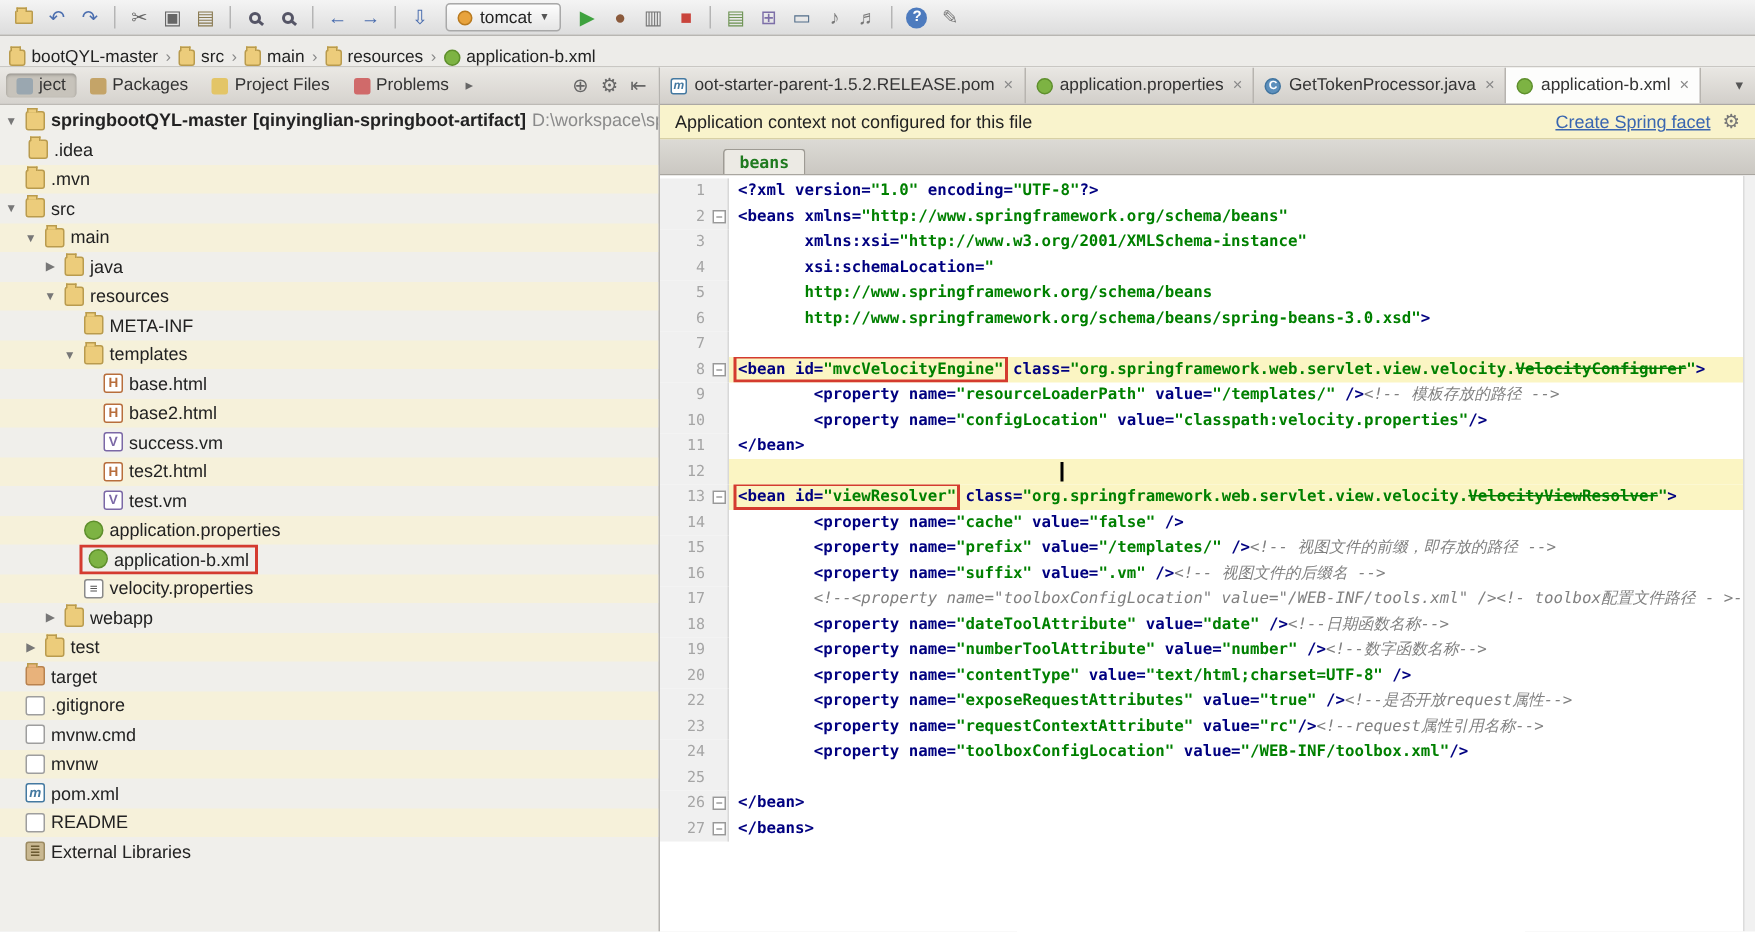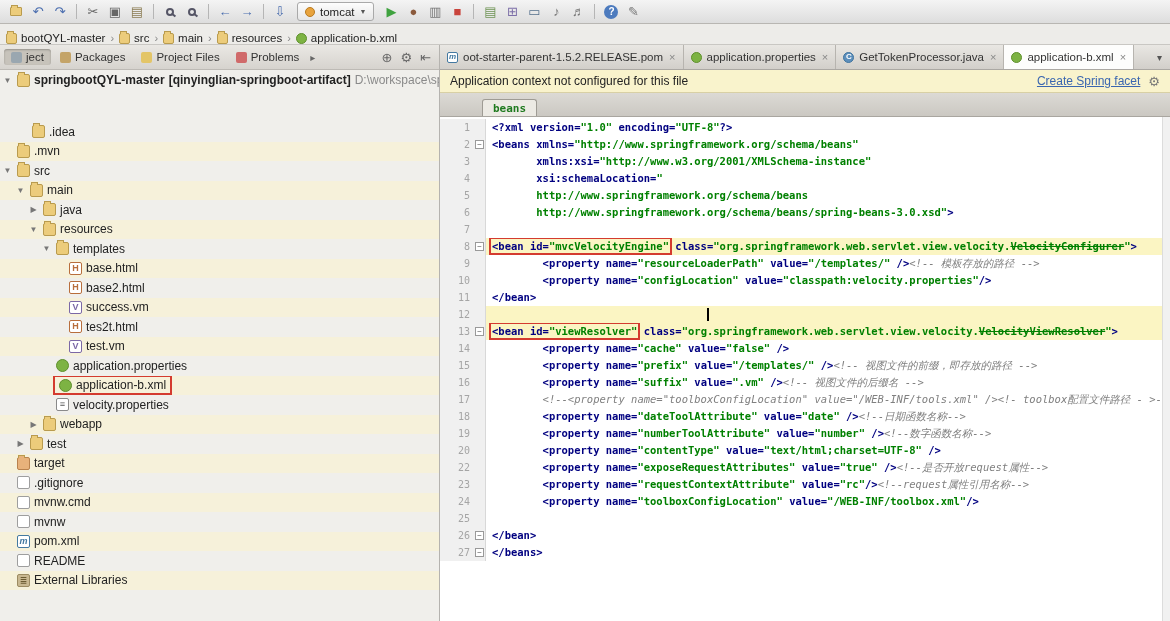--- a/index.html
+++ b/index.html
@@ -218,21 +218,21 @@
           </div>
       </div>
       <div class="root-row">
         <span class="arrow">▼</span>
         <span class="ic ic-folder"></span>
         <span class="rname">springbootQYL-master</span>
         <span class="rart">[qinyinglian-springboot-artifact]</span>
         <span class="rpath">D:\workspace\springb</span>
       </div>
       <div class="tree">
-          <div class="trow" style="padding-left: 17px; margin-top: 32px;">
+          <div class="trow" style="padding-left: 4px;">
             <span class="arrow"></span>
             <span class="ic ic-folder"></span>
             <span class="tlabel">.idea</span>
           </div>
           <div class="trow" style="padding-left: 2px;">
             <span class="arrow"></span>
             <span class="ic ic-folder"></span>
             <span class="tlabel">.mvn</span>
           </div>
           <div class="trow" style="padding-left: 2px;">
@@ -247,20 +247,25 @@
           </div>
           <div class="trow" style="padding-left: 28px;">
             <span class="arrow">▶</span>
             <span class="ic ic-folder"></span>
             <span class="tlabel">java</span>
           </div>
           <div class="trow" style="padding-left: 28px;">
             <span class="arrow">▼</span>
             <span class="ic ic-folder"></span>
             <span class="tlabel">resources</span>
+          </div>
+          <div class="trow" style="padding-left: 41px;">
+            <span class="arrow"></span>
+            <span class="ic ic-folder"></span>
+            <span class="tlabel">META-INF</span>
           </div>
           <div class="trow" style="padding-left: 41px;">
             <span class="arrow">▼</span>
             <span class="ic ic-folder"></span>
             <span class="tlabel">templates</span>
           </div>
           <div class="trow" style="padding-left: 54px;">
             <span class="arrow"></span>
             <span class="ic ic-html">H</span>
             <span class="tlabel">base.html</span>

